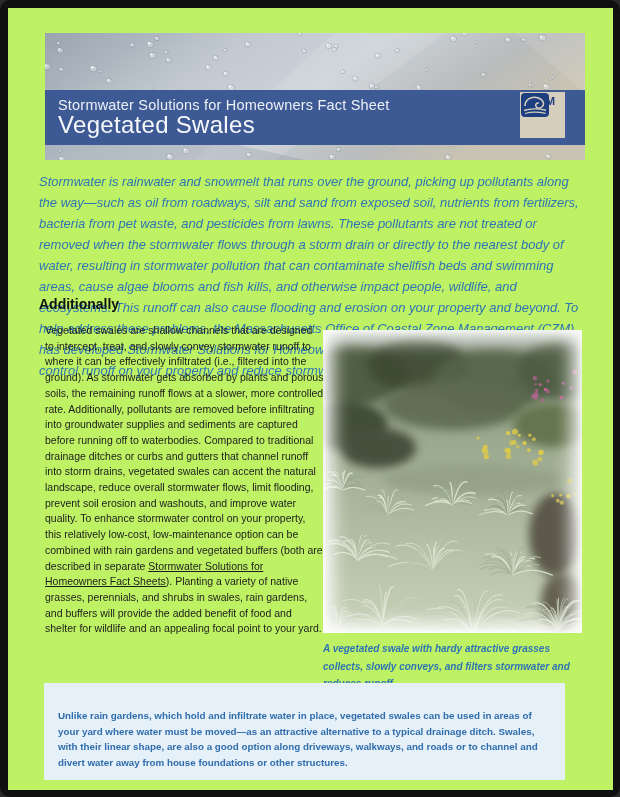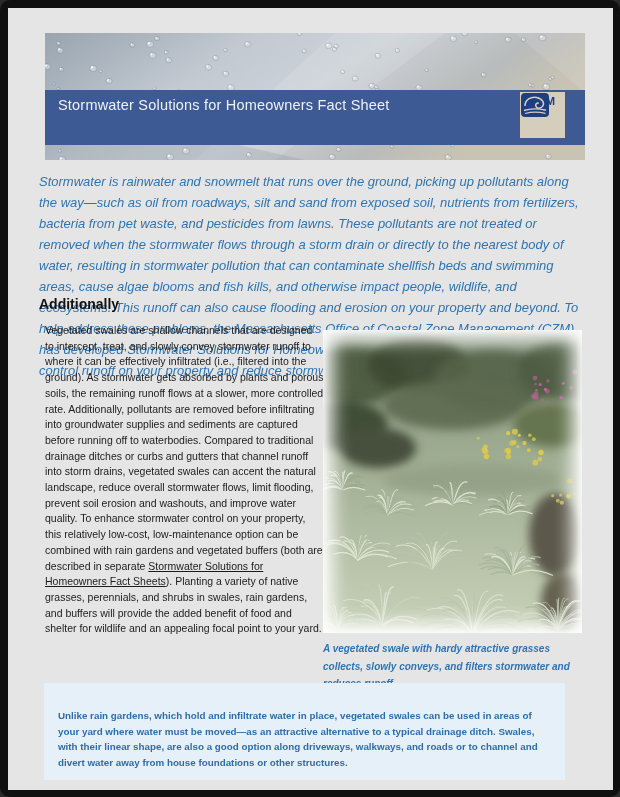--- a/index.html
+++ b/index.html
@@ -1,18 +1,18 @@
 <!DOCTYPE html>
 <html style="--band: #3e5a94; --accent-text: #2e74b5; --callout-bg: #e6f0f8; --callout-text: #2f6dad; --logo-bg: #d5cebc; --logo-fg: #1e3f7f;"><head>
 <meta charset="utf-8">
 <style>
   html,body{margin:0;padding:0;background:#2a2a2a;}
   .frame{position:relative;width:620px;height:797px;background:#101010;border-radius:10px;overflow:hidden;
          font-family:"Liberation Sans",sans-serif;}
-  .page{position:absolute;left:8px;top:8px;width:605px;height:782px;background:#e5e5e5;}
+  .page{position:absolute;left:8px;top:8px;width:605px;height:782px;background:#bef264;}
 
   
   .banner{position:absolute;left:37px;top:25px;width:540px;height:127px;overflow:hidden;}
   .banner svg{position:absolute;left:0;top:0;}
   .title-band{position:absolute;left:0;top:57px;width:540px;height:55px;background:var(--band,#3e5a94);}
   .kicker{position:absolute;left:13px;top:7px;font-size:14.5px;letter-spacing:.2px;color:#edf1f7;font-weight:400;}
   .doc-title{position:absolute;left:13px;top:21px;font-size:24px;letter-spacing:.3px;color:#f6f8fb;font-weight:400;}
   .czm-logo{position:absolute;right:20px;top:2px;width:45px;height:46px;background:var(--logo-bg,#d5cebc);
             display:flex;flex-direction:column;align-items:center;justify-content:flex-start;padding-top:3px;box-sizing:border-box;}
   .czm-logo .label{font-size:11.5px;font-weight:800;letter-spacing:.5px;color:var(--logo-fg,#1e3f7f);line-height:11px;margin-top:1px;}
@@ -246,20 +246,21 @@
           <circle cx="430.6" cy="8.7" r="0.5" fill="rgba(255,255,255,0.85)"></circle>
           <ellipse cx="477.2" cy="105.4" rx="2.2" ry="1.9" fill="rgba(240,244,248,0.38)" stroke="rgba(75,88,104,0.40)" stroke-width="0.6"></ellipse>
           <circle cx="476.4" cy="104.6" r="0.7" fill="rgba(255,255,255,0.85)"></circle>
           <ellipse cx="195.7" cy="92.2" rx="2.2" ry="1.9" fill="rgba(240,244,248,0.38)" stroke="rgba(75,88,104,0.40)" stroke-width="0.6"></ellipse>
           <circle cx="194.9" cy="91.4" r="0.7" fill="rgba(255,255,255,0.85)"></circle>
           <ellipse cx="348.7" cy="73.9" rx="2.1" ry="1.8" fill="rgba(240,244,248,0.38)" stroke="rgba(75,88,104,0.40)" stroke-width="0.6"></ellipse>
           <circle cx="348.0" cy="73.2" r="0.7" fill="rgba(255,255,255,0.85)"></circle>
         </svg>
       <div class="title-band">
         <div class="kicker">Stormwater Solutions for Homeowners Fact Sheet</div>
+        <div class="doc-title">Vegetated Swales</div>
         <div class="czm-logo">
           <svg width="30" height="26" viewBox="0 0 30 26">
             <rect x="1" y="1" width="28" height="24" rx="4" fill="var(--logo-fg,#1e3f7f)"></rect>
             <path d="M5,14 C5,7.5 11,4.5 16.5,5.5 C22.5,6.6 25,11 22.5,14.4 C20.5,17 16.5,16.6 15.8,14 C15.3,12 17,10.6 18.8,11.3" fill="none" stroke="var(--logo-bg,#d5cebc)" stroke-width="1.5"></path>
             <path d="M4,18.5 C10,16.5 18,16.5 26,18.2" fill="none" stroke="var(--logo-bg,#d5cebc)" stroke-width="1.4"></path>
             <path d="M5,21.5 C11,19.8 19,19.8 25.5,21.3" fill="none" stroke="var(--logo-bg,#d5cebc)" stroke-width="1.2"></path>
           </svg>
           <div class="label">CZM</div>
         </div>
       </div>

